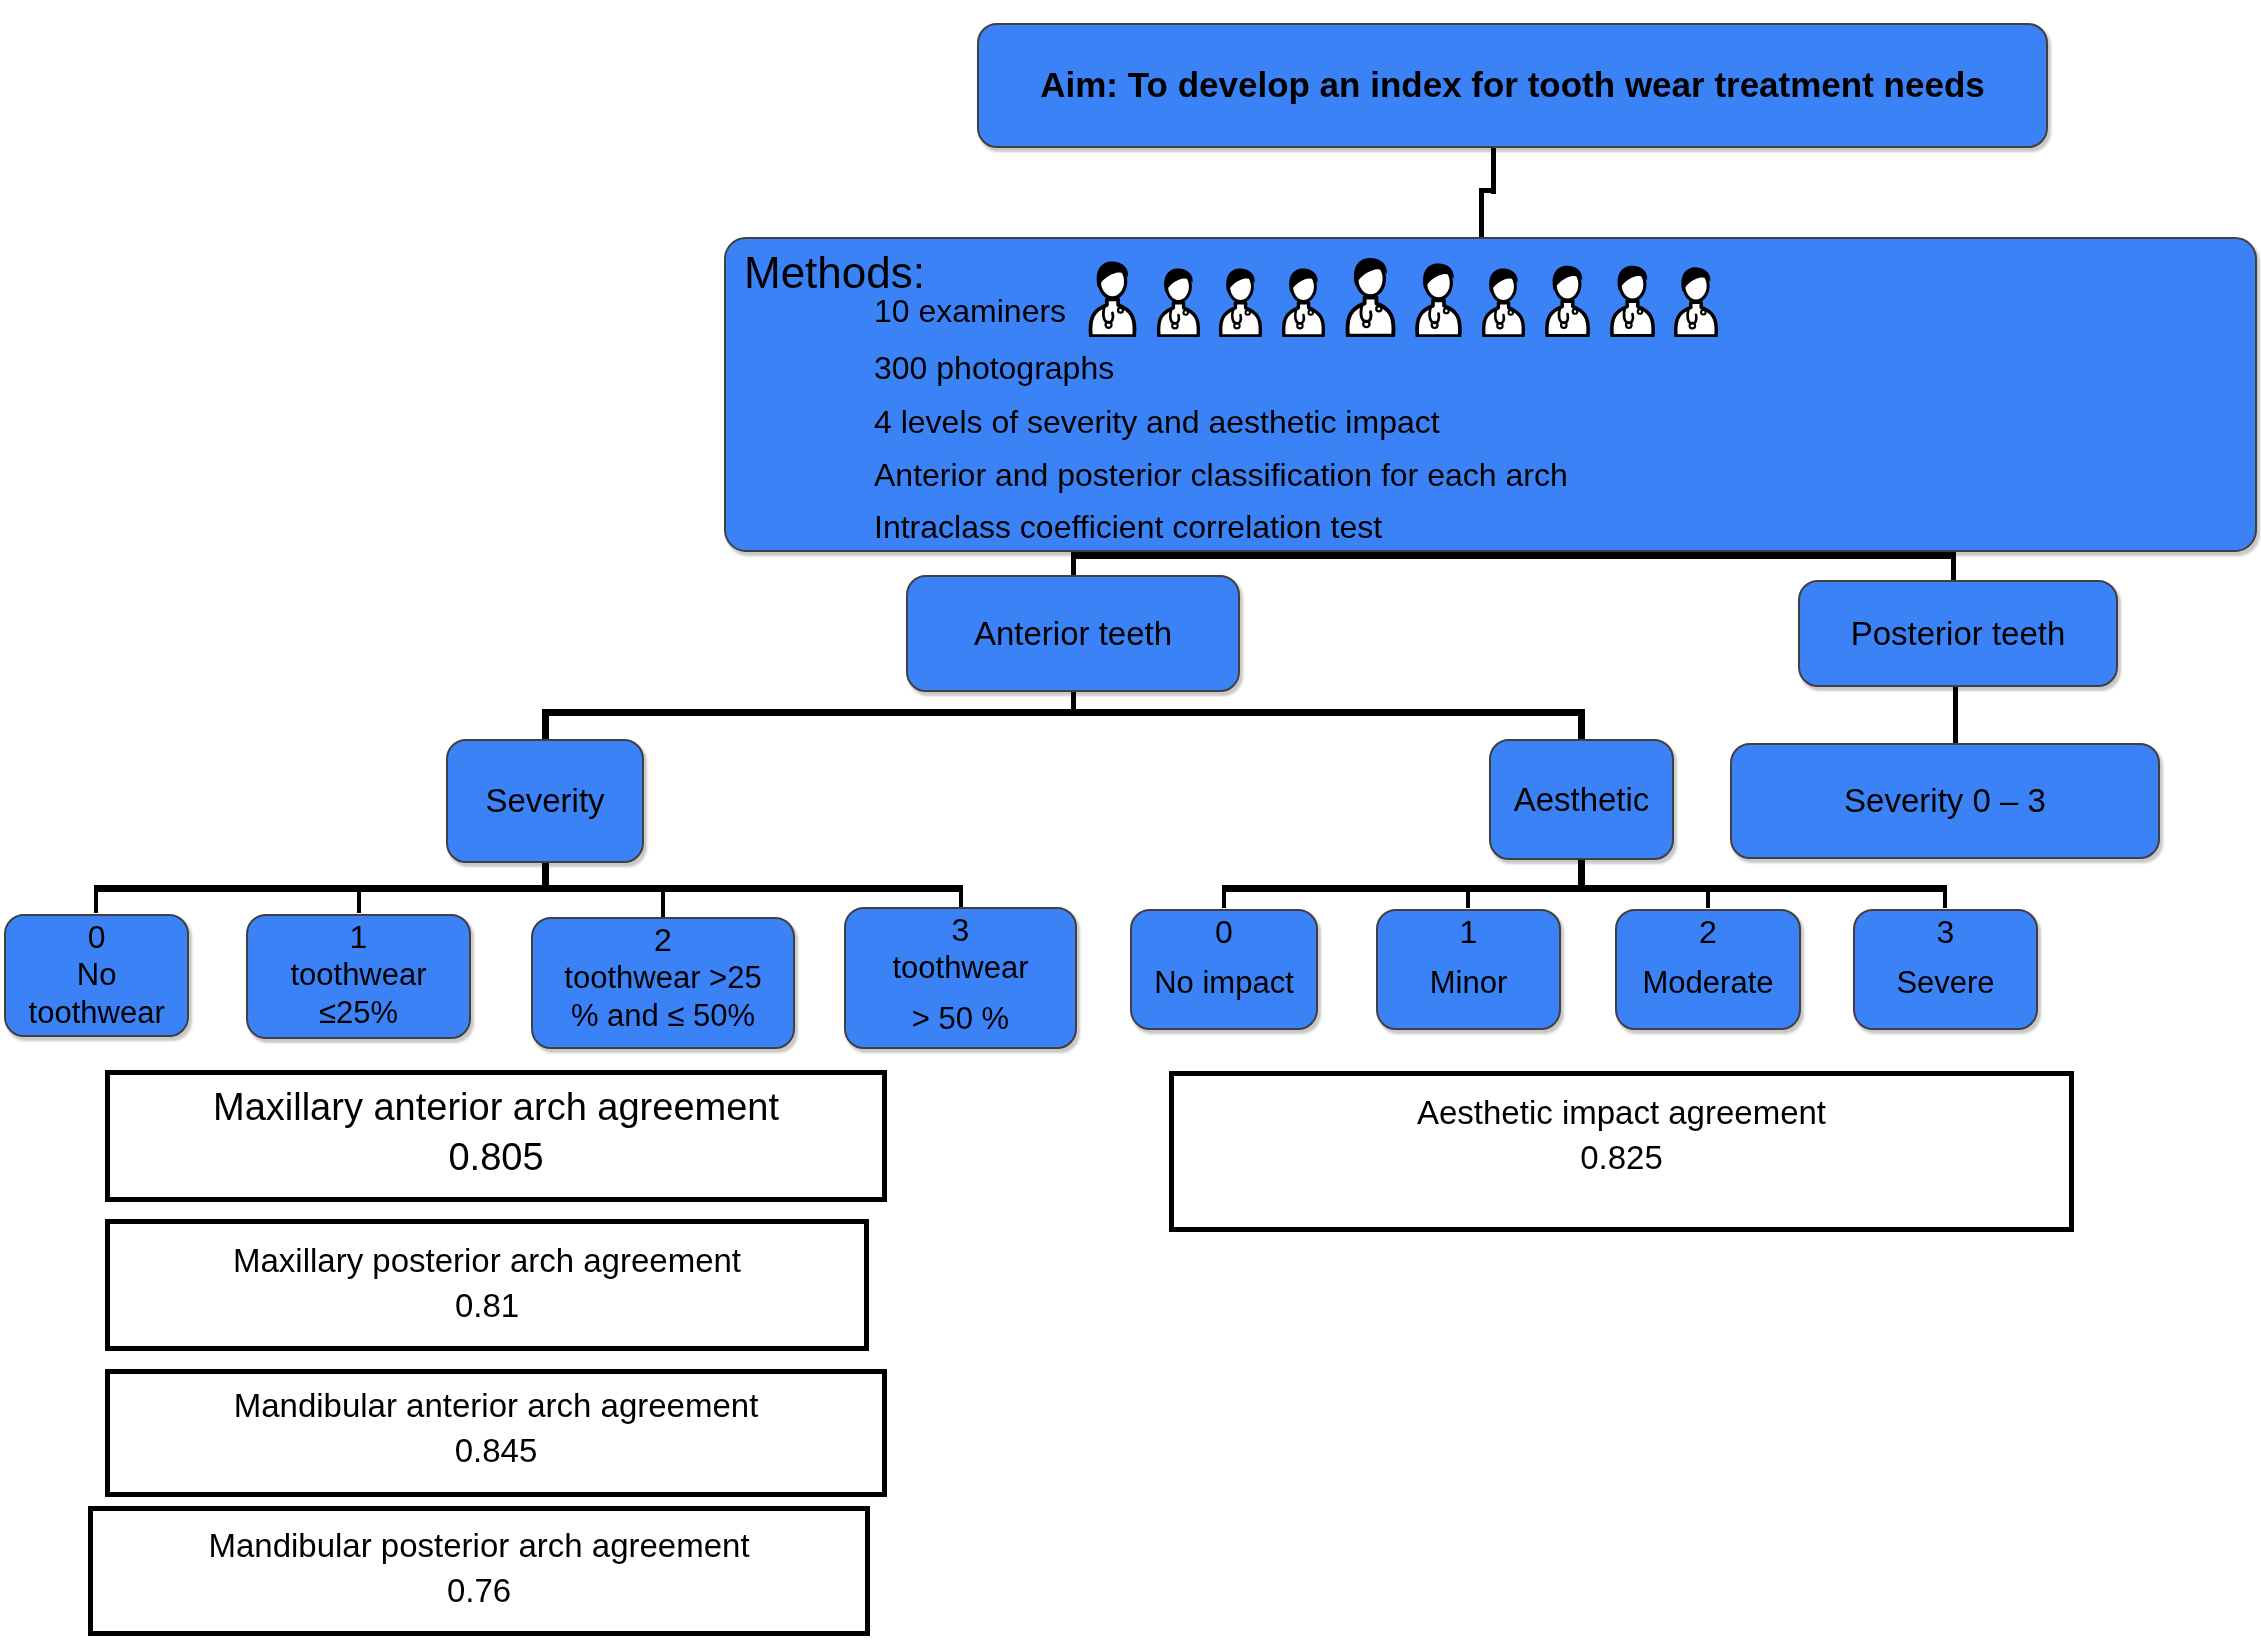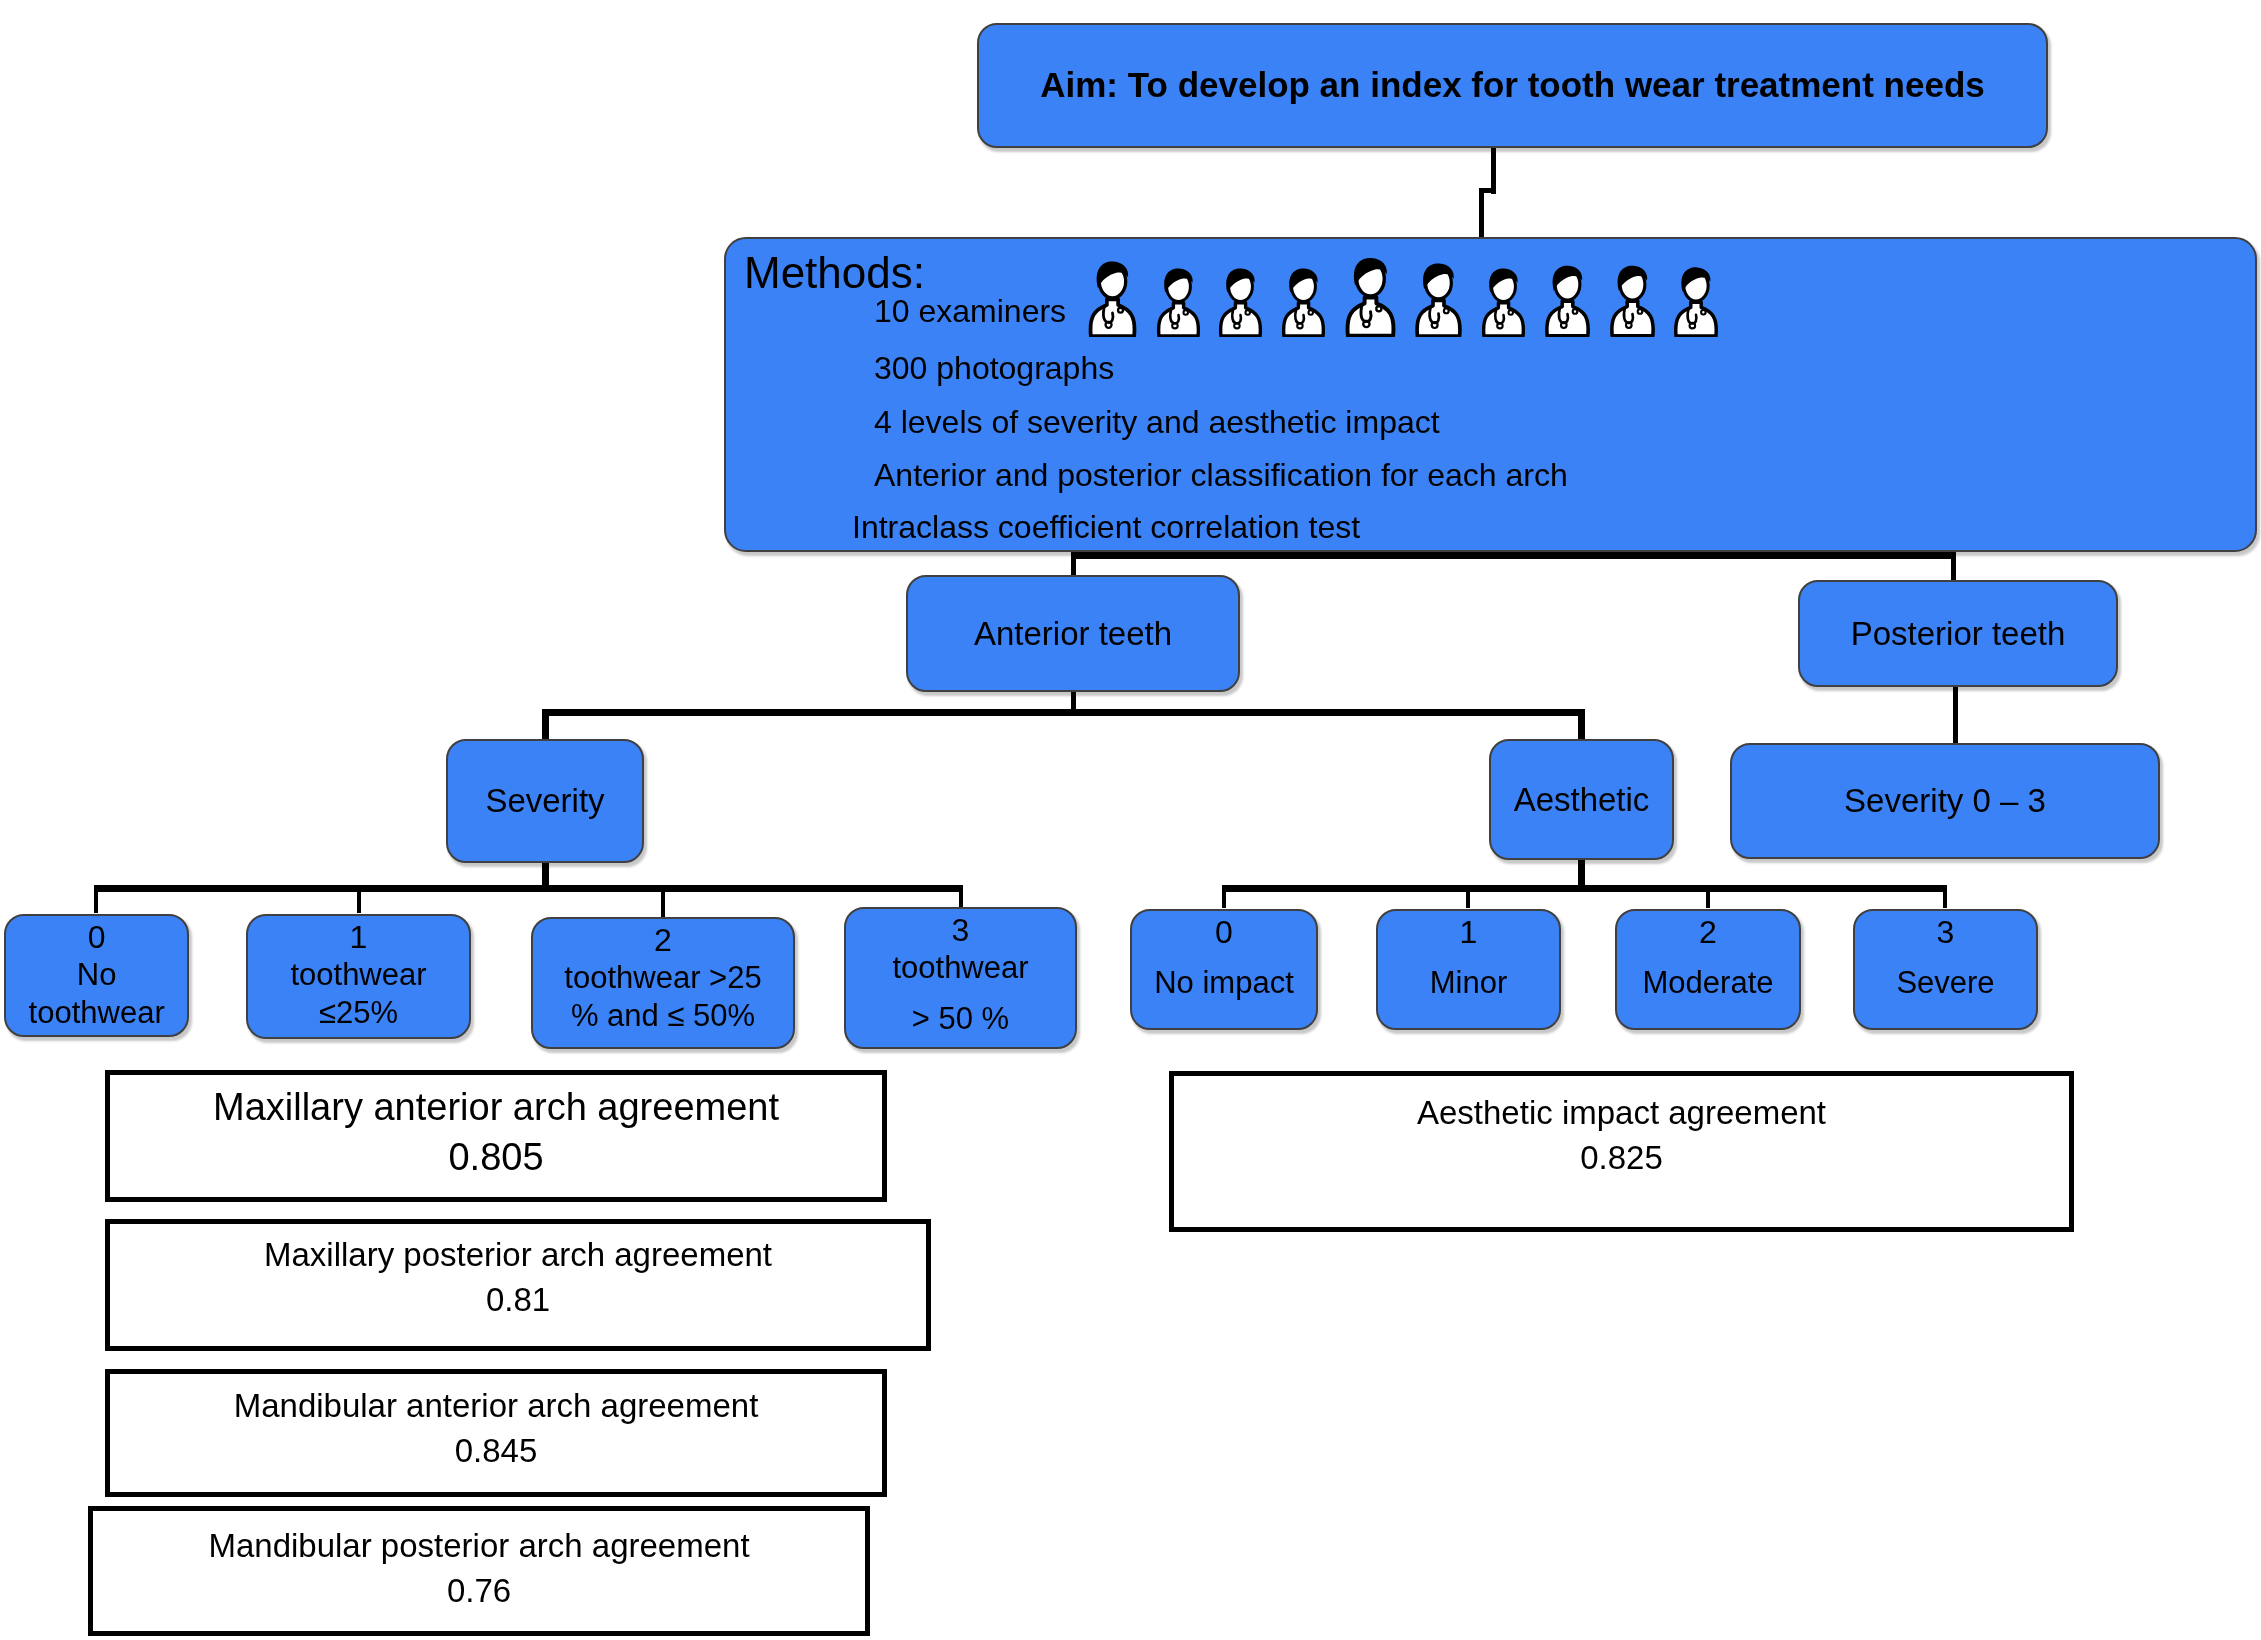--- a/index.html
+++ b/index.html
@@ -170,21 +170,21 @@
     <path d="M14.5 32 C9.5 11 20 3 31 3.8 C42 4.6 47.8 12 46.5 20.5 C44 16.5 39.5 14.5 34 15.8 C26 17.8 18 24 14.5 32 Z" fill="#000000"></path>
     <path d="M21.5 51 C19 61 20.5 68 25.5 68.5 C29.5 69 31.5 64.5 30 58.5" fill="none" stroke="#000000" stroke-width="3" stroke-linecap="round"></path>
     <circle cx="25.8" cy="71" r="3.2" fill="none" stroke="#000000" stroke-width="2.4"></circle>
     <circle cx="38.5" cy="55.5" r="2.6" fill="none" stroke="#000000" stroke-width="2.4"></circle>
   </svg>
     </div>
   <div class="mitem" style="left:874px;top:293px;">10 examiners</div>
   <div class="mitem" style="left:874px;top:350px;">300 photographs</div>
   <div class="mitem" style="left:874px;top:404px;">4 levels of severity and aesthetic impact</div>
   <div class="mitem" style="left:874px;top:457px;">Anterior and posterior classification for each arch</div>
-  <div class="mitem" style="left:852px;top:509px;text-align:right;">Intraclass coefficient correlation test</div>
+  <div class="mitem" style="left:874px;top:509px;text-align:right;">Intraclass coefficient correlation test</div>
 
   <div class="node" style="left:906px;top:575px;width:334px;height:117px;">
     <span>Anterior teeth</span>
   </div>
 
   <div class="node" style="left:1798px;top:580px;width:320px;height:107px;">
     <span>Posterior teeth</span>
   </div>
 
   <div class="node" style="left:446px;top:739px;width:198px;height:124px;">
@@ -249,21 +249,21 @@
   <div class="node lvl alvl" style="left:1853px;top:909px;width:185px;height:121px;">
     <div class="num">3</div>
     <div class="desc">Severe</div>
   </div>
 
   <div class="resultbox big" style="left:105px;top:1070px;width:782px;height:132px;padding-top:8.3px;">
     <div class="rb-label">Maxillary anterior arch agreement</div>
     <div class="rb-value">0.805</div>
   </div>
 
-  <div class="resultbox" style="left:105px;top:1219px;width:826px;height:132px;padding-top:9px;">
+  <div class="resultbox" style="left:105px;top:1219px;width:764px;height:132px;padding-top:15px;">
     <div class="rb-label">Maxillary posterior arch agreement</div>
     <div class="rb-value">0.81</div>
   </div>
 
   <div class="resultbox" style="left:105px;top:1369px;width:782px;height:128px;padding-top:10px;">
     <div class="rb-label">Mandibular anterior arch agreement</div>
     <div class="rb-value">0.845</div>
   </div>
 
   <div class="resultbox" style="left:88px;top:1506px;width:782px;height:130px;padding-top:13.3px;">

